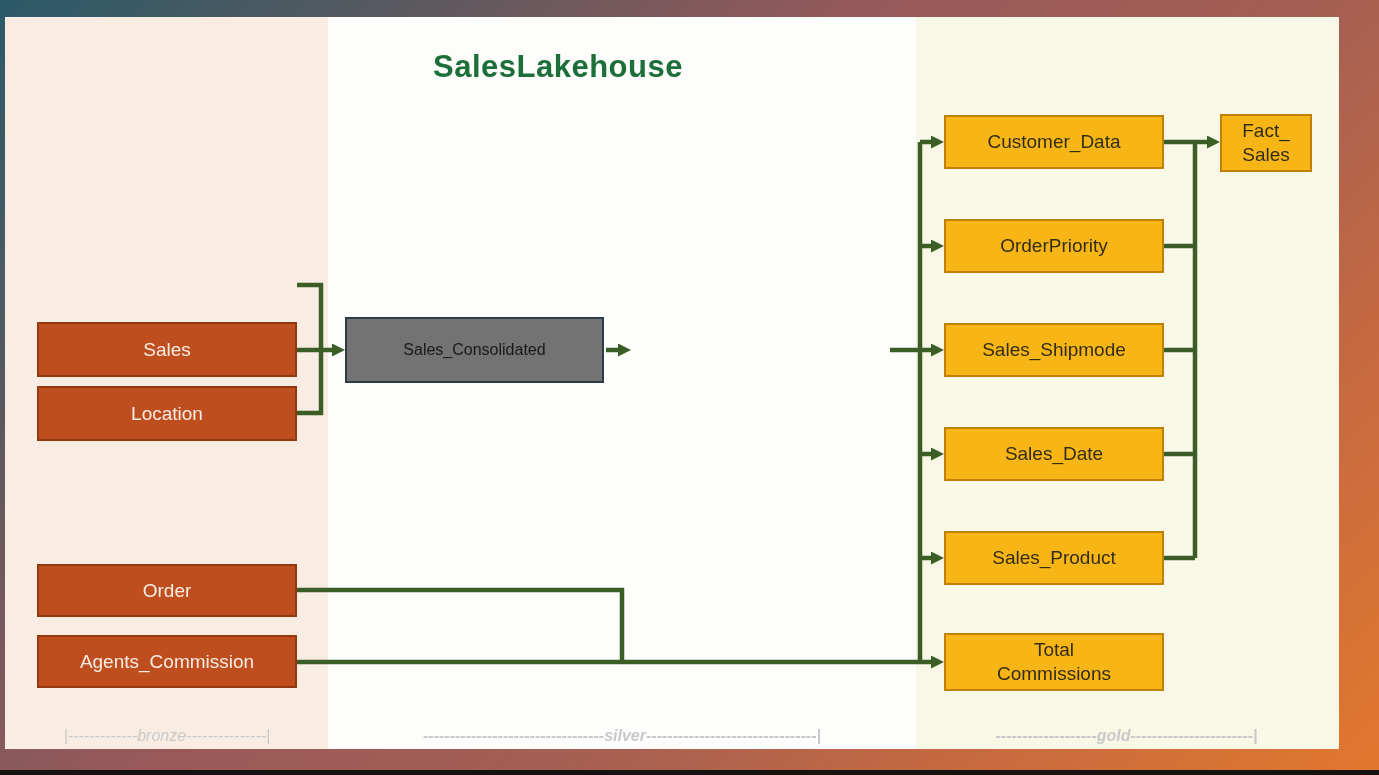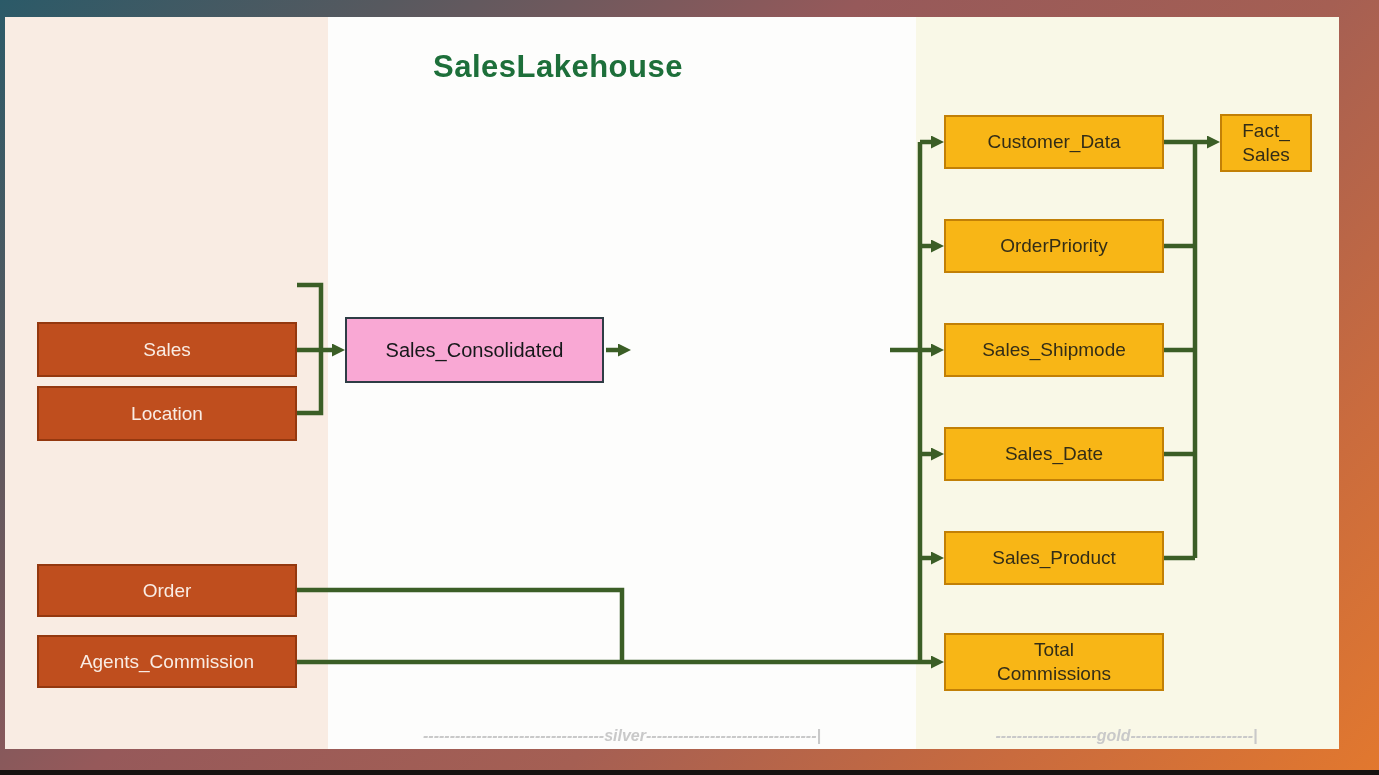--- a/index.html
+++ b/index.html
@@ -23,21 +23,21 @@
   }
   .node{
     position:absolute;display:flex;align-items:center;justify-content:center;
     text-align:center;box-sizing:border-box;line-height:1.25;
   }
   .node-bronze{
     background:#bf4e1e;border:2px solid #94380f;color:#f9ece4;font-size:19px;
     left:32px;width:260px;height:55px;
   }
   .node-silver{
-    background:#f9a8d4;border:2px solid #2e3d45;color:#16181a;font-size:20px;
+    background:#737373;border:2px solid #2e3d45;color:#16181a;font-size:16px;
     top:300px;height:66px;
   }
   .node-gold{
     background:#f8b616;border:2px solid #c28006;color:#332d17;font-size:19px;
     left:939px;width:220px;height:54px;
   }
   svg.flows{position:absolute;left:0;top:0;width:1334px;height:732px;}
   .footer-label{
     position:absolute;top:706px;height:26px;line-height:26px;
     display:flex;justify-content:center;overflow:hidden;
@@ -127,18 +127,19 @@
   </div>
   <div class="node node-gold" style="top:616px;height:58px;flex-direction:column">
     <span>Total</span>
     <span>Commissions</span>
   </div>
   <div class="node node-gold" style="left:1215px;top:97px;width:92px;height:58px;flex-direction:column">
     <span>Fact_</span>
     <span>Sales</span>
   </div>
 
+  <div class="footer-label f-bronze">|-------------bronze---------------|</div>
   <div class="footer-label f-silver">----------------------------------silver--------------------------------|</div>
   <div class="footer-label f-gold">-------------------gold-----------------------|</div>
 
 </div>
 
 <div class="bottom-strip"></div>
 
 </body></html>

